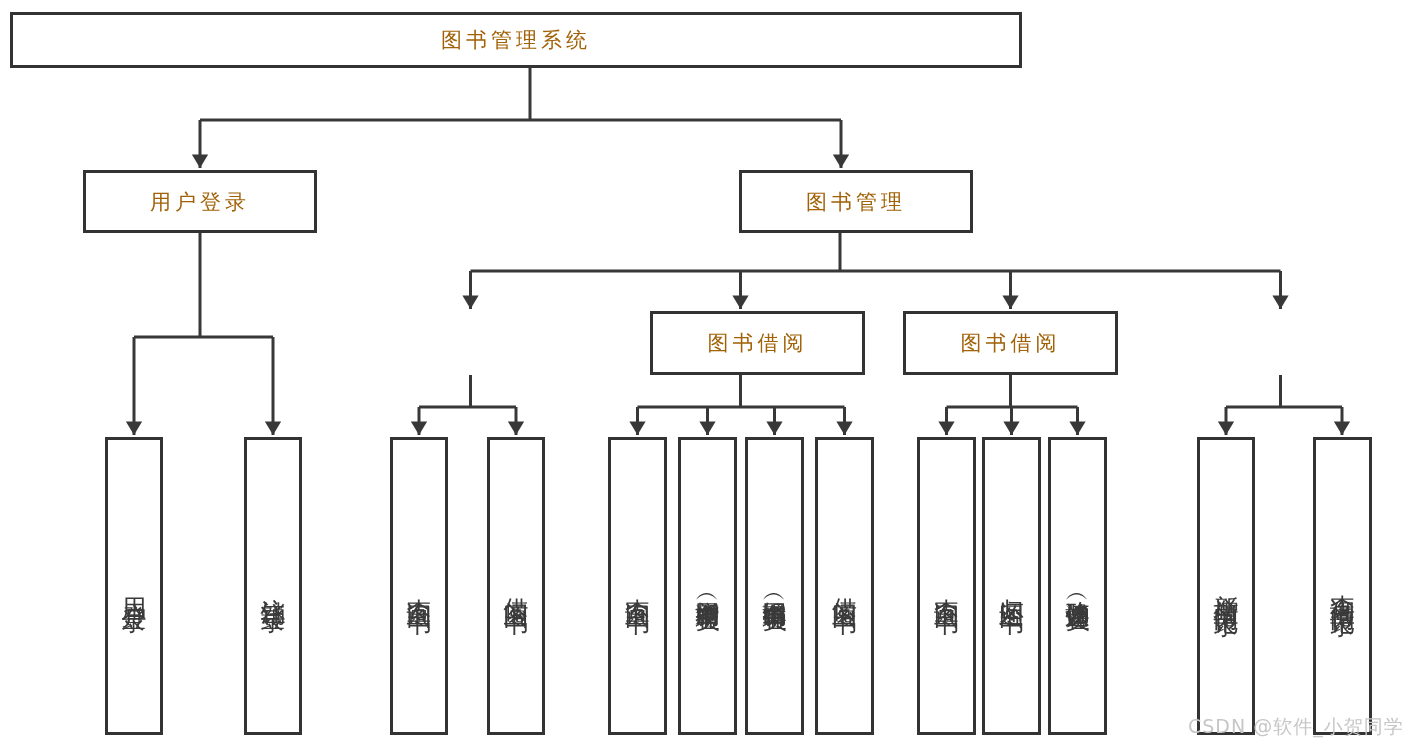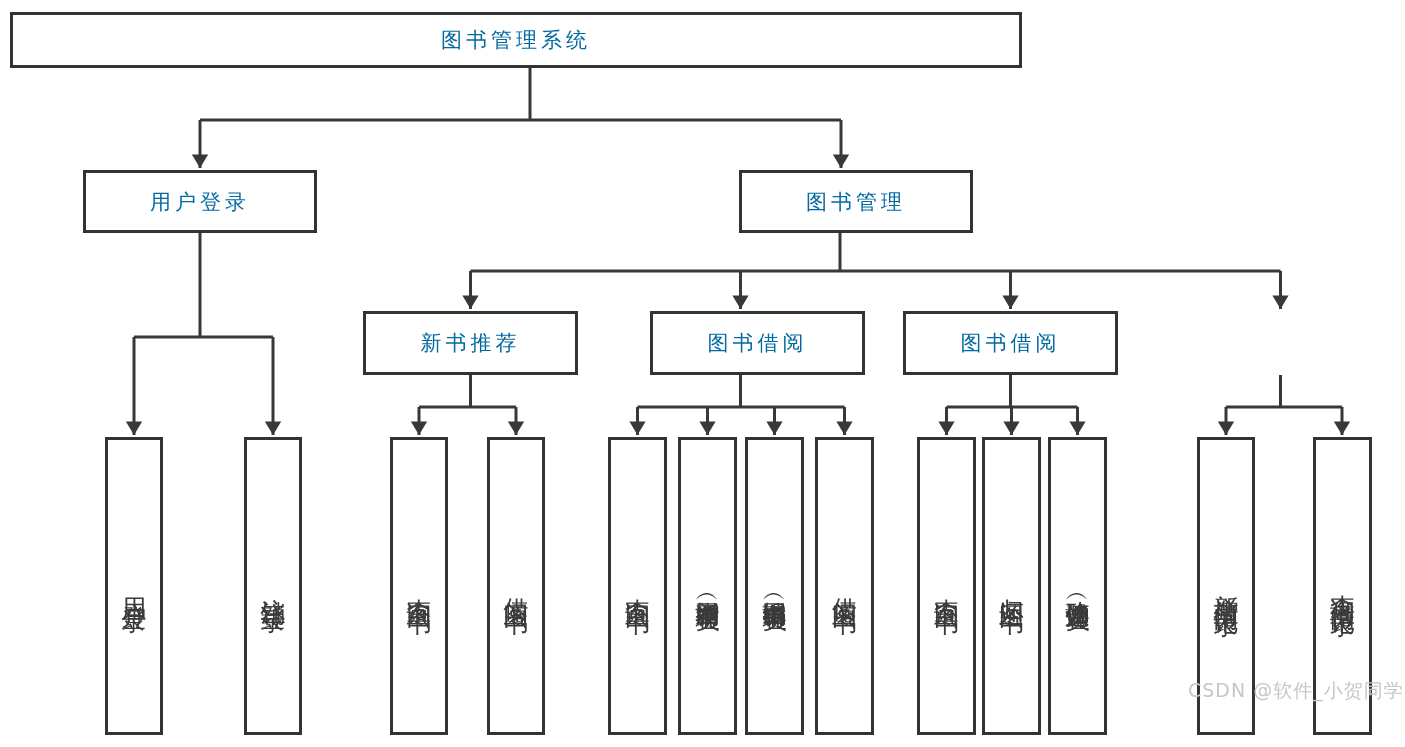--- a/index.html
+++ b/index.html
@@ -10,40 +10,40 @@
     font-family:"DejaVu Sans","Liberation Sans",sans-serif;
     overflow:hidden;
   }
   #wires{position:absolute;left:0;top:0;width:1405px;height:747px;}
   .hbox{
     position:absolute;
     box-sizing:border-box;
     border:3px solid #333333;
     background:#ffffff;
     display:flex;align-items:center;justify-content:center;
-    font-size:21px;letter-spacing:4px;color:#0369a1;
+    font-size:21px;letter-spacing:4px;color:#a16207;
     white-space:nowrap;
   }
   .root{left:10px;top:12px;width:1012px;height:56px;}
   .lvl2{top:170px;width:234px;height:63px;}
   .lvl3{top:311px;width:215px;height:64px;}
   .leaf{
     position:absolute;
     top:437px;width:58px;height:298px;
     box-sizing:border-box;
     border:3px solid #333333;
     background:#ffffff;
     display:flex;align-items:center;justify-content:center;
     writing-mode:vertical-rl;text-orientation:mixed;
     font-size:25px;letter-spacing:4px;color:#3a3a3a;
     white-space:nowrap;
   }
   .leaf.tight{letter-spacing:1px;font-size:24px;}
   .watermark{
-    position:absolute;left:1188px;top:678px;
+    position:absolute;left:1188px;top:714px;
     font-size:19px;color:#c6c6c6;letter-spacing:1px;
     white-space:nowrap;
   }
 </style>
 </head>
 <body>
 
 <div id="stage">
 
   <svg id="wires" viewBox="0 0 1405 747" xmlns="http://www.w3.org/2000/svg">
@@ -87,21 +87,20 @@
       <line x1="1226" y1="407" x2="1226" y2="435" marker-end="url(#arr)"></line>
       <line x1="1342" y1="407" x2="1342" y2="435" marker-end="url(#arr)"></line>
     </g>
   </svg>
 
   <div class="hbox root">图书管理系统</div>
 
   <div class="hbox lvl2" style="left:83px">用户登录</div>
   <div class="hbox lvl2" style="left:739px">图书管理</div>
 
-  <div class="hbox lvl3" style="left:363px">新书推荐</div>
   <div class="hbox lvl3" style="left:650px">图书借阅</div>
   <div class="hbox lvl3" style="left:903px">图书借阅</div>
 
   <div class="leaf" style="left:105px">用户登录</div>
   <div class="leaf" style="left:244px">注销登录</div>
 
   <div class="leaf" style="left:390px">查询图书</div>
   <div class="leaf" style="left:487px">借阅图书</div>
 
   <div class="leaf" style="left:608px;width:59px">查询图书</div>

